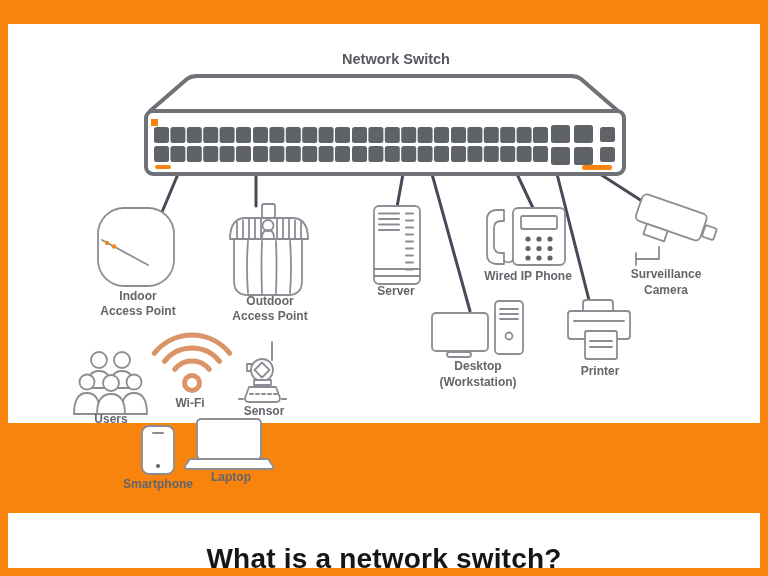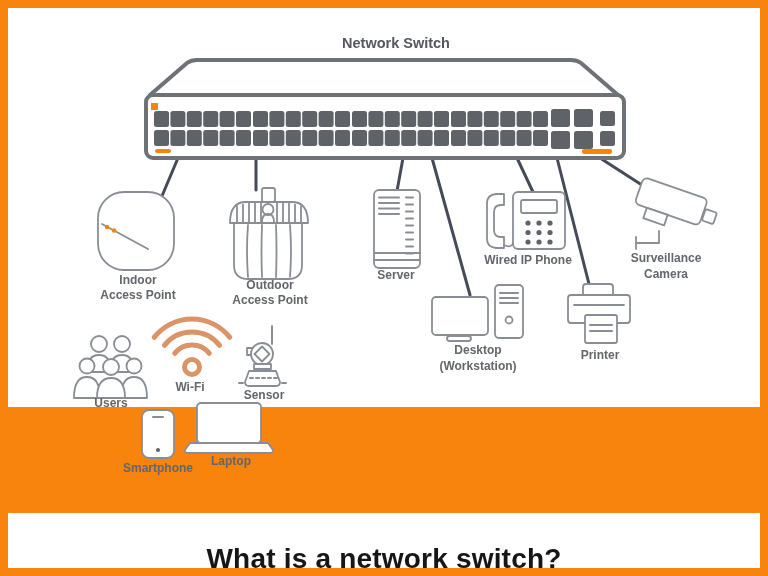--- a/index.html
+++ b/index.html
@@ -1,17 +1,17 @@
 <!DOCTYPE html>
 <html style="--accent-orange: #F8830D; --wifi-orange: #DB9468; --cable: #454B57; --device-outline: #8A8E94; --port-fill: #5F6368; --label-text: #63666B; --switch-outline: #6E7277; --footer-text: #161616;"><head>
 <meta charset="utf-8">
 <style>
   html,body{margin:0;padding:0;background:#fff;}
   .frame{position:relative;width:768px;height:576px;background:var(--accent-orange,#F8830D);overflow:hidden;}
-  .canvas{position:absolute;left:8px;top:8px;width:752px;height:399px;background:#fff;}
+  .canvas{position:absolute;left:8px;top:24px;width:752px;height:399px;background:#fff;}
   .footer{position:absolute;left:8px;top:513px;width:752px;height:55px;background:#fff;display:flex;align-items:center;justify-content:center;}
   .footer-title{font-family:"Liberation Sans",sans-serif;font-weight:bold;font-size:28px;color:var(--footer-text,#161616);letter-spacing:.2px;margin-top:36px;}
   svg{display:block;}
   .sw{stroke:var(--switch-outline,#6E7277);stroke-width:4;fill:#fff;stroke-linejoin:round;}
   .dev{stroke:var(--device-outline,#8A8E94);stroke-width:1.8;fill:#fff;stroke-linejoin:round;stroke-linecap:round;}
   .devl{stroke:var(--device-outline,#8A8E94);stroke-width:1.8;fill:none;stroke-linejoin:round;stroke-linecap:round;}
   .devt{stroke:var(--device-outline,#8A8E94);stroke-width:2;fill:none;stroke-linecap:round;}
   .kpdot{fill:var(--port-fill,#5F6368);}
   .cable{stroke:var(--cable,#454B57);stroke-width:3;stroke-linecap:round;fill:none;}
   .led{fill:var(--accent-orange,#F8830D);stroke:none;}

